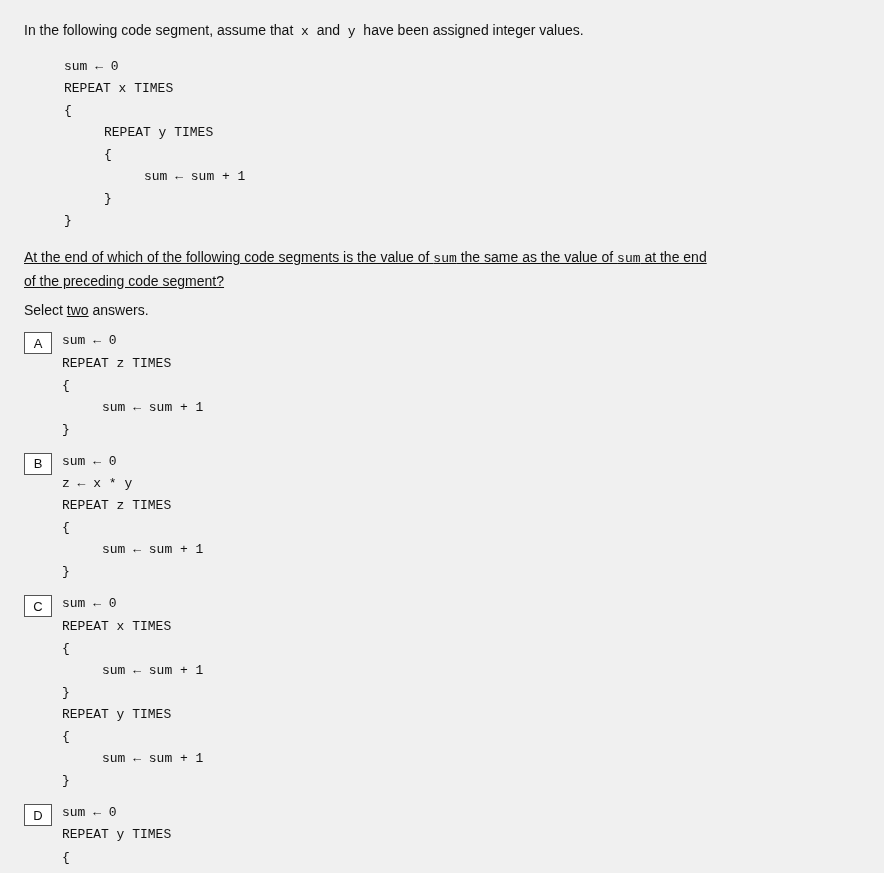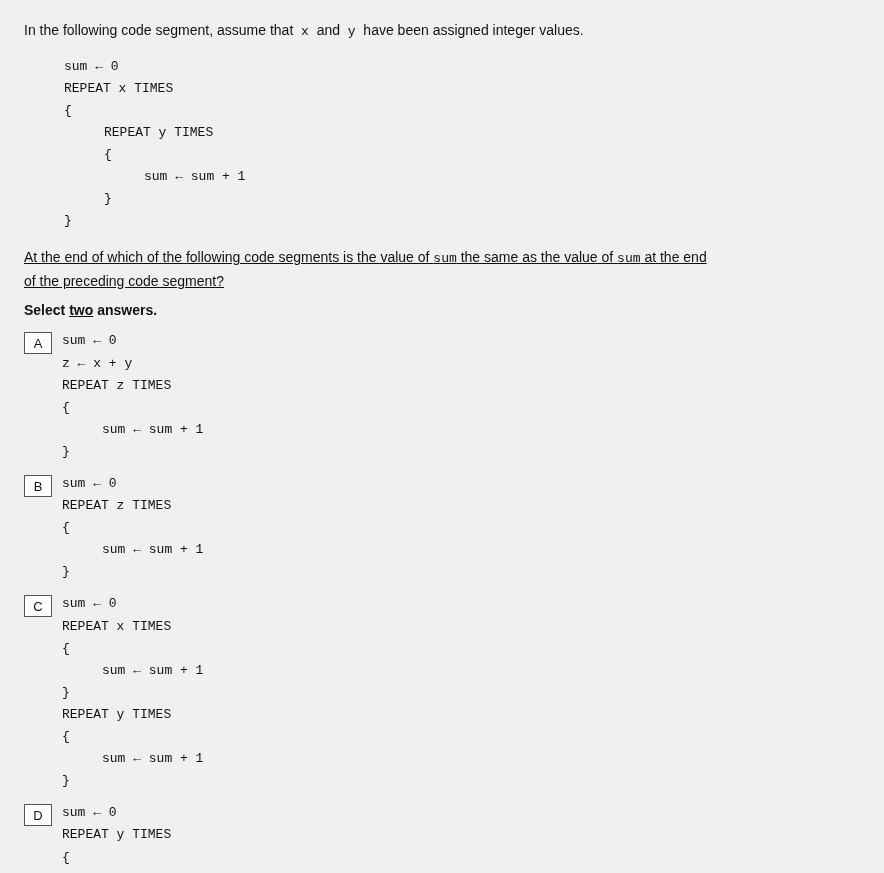--- a/index.html
+++ b/index.html
@@ -27,21 +27,20 @@
     }
     .question-text {
       font-size: 14px;
       line-height: 1.6;
       margin-bottom: 10px;
       text-decoration: underline;
     }
     .select-text {
       font-size: 14px;
       margin-bottom: 12px;
-      font-weight: bold;
     }
     .select-text u {
       text-decoration: underline;
     }
     .options-container {
       display: flex;
       flex-direction: column;
       gap: 0px;
     }
     .option-block {
@@ -98,32 +97,32 @@
 <div class="select-text">
   Select <u>two</u> answers.
 </div>
 
 <div class="options-container">
 
   <div class="option-block">
     <div class="option-label">A</div>
     <div class="option-code">
       <div>sum ← 0</div>
-      <div>z ← x + y</div>
       <div>REPEAT z TIMES</div>
       <div>{</div>
       <div style="padding-left:40px;">sum ← sum + 1</div>
       <div>}</div>
     </div>
   </div>
 
   <div class="option-block">
     <div class="option-label">B</div>
     <div class="option-code">
       <div>sum ← 0</div>
+      <div>z ← x * y</div>
       <div>REPEAT z TIMES</div>
       <div>{</div>
       <div style="padding-left:40px;">sum ← sum + 1</div>
       <div>}</div>
     </div>
   </div>
 
   <div class="option-block">
     <div class="option-label">C</div>
     <div class="option-code">

